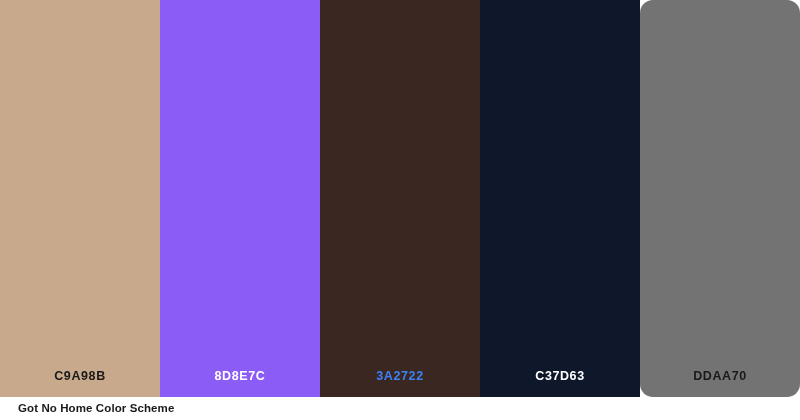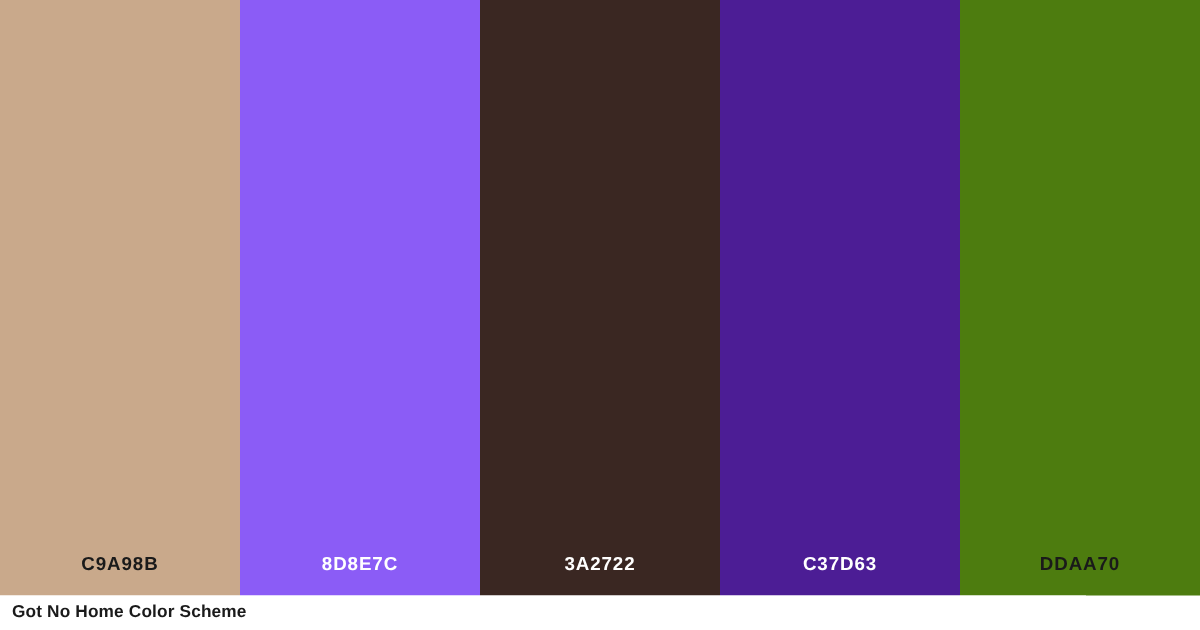--- a/index.html
+++ b/index.html
@@ -59,21 +59,21 @@
   
   #footer-bar {
     flex: 1 1 auto;
     height: 23px;
     width: 724px;
     background: #ffffff;
     position: relative;
     display: flex;
     align-items: center;
     justify-content: space-between;
-    padding: 0 8px;
+    padding: 0 18px;
     box-sizing: border-box;
   }
 
   #scheme-title {
     font-family: "Liberation Sans", sans-serif;
     font-size: 11.5px;
     font-weight: bold;
     color: #1a1a1a;
     letter-spacing: 0.1px;
     line-height: 1;
@@ -99,28 +99,28 @@
 
     <div class="swatch" style="background-color: rgb(201, 169, 139);">
       <span class="swatch-label" style="color: rgb(26, 26, 26);">C9A98B</span>
     </div>
 
     <div class="swatch" style="background-color: #8b5cf6;">
       <span class="swatch-label" style="color: rgb(255, 255, 255);">8D8E7C</span>
     </div>
 
     <div class="swatch" style="background-color: rgb(58, 39, 34);">
-      <span class="swatch-label" style="color: #ffffff;">3A2722</span>
+      <span class="swatch-label" style="color: #3b82f6;">3A2722</span>
     </div>
 
-    <div class="swatch" style="background-color: #4c1d95;">
+    <div class="swatch" style="background-color: #0f172a;">
       <span class="swatch-label" style="color: rgb(255, 255, 255);">C37D63</span>
     </div>
 
-    <div class="swatch" style="background-color: #4d7c0f;">
+    <div class="swatch" style="background-color: #737373; border-radius: 13px;">
       <span class="swatch-label" style="color: rgb(26, 26, 26);">DDAA70</span>
     </div>
 
   </div>
 
   <div id="footer-bar" style="background-color: rgb(255, 255, 255);">
     <span id="scheme-title" style="color: rgb(26, 26, 26);">Got No Home Color Scheme</span>
   </div>
 
 </div>

